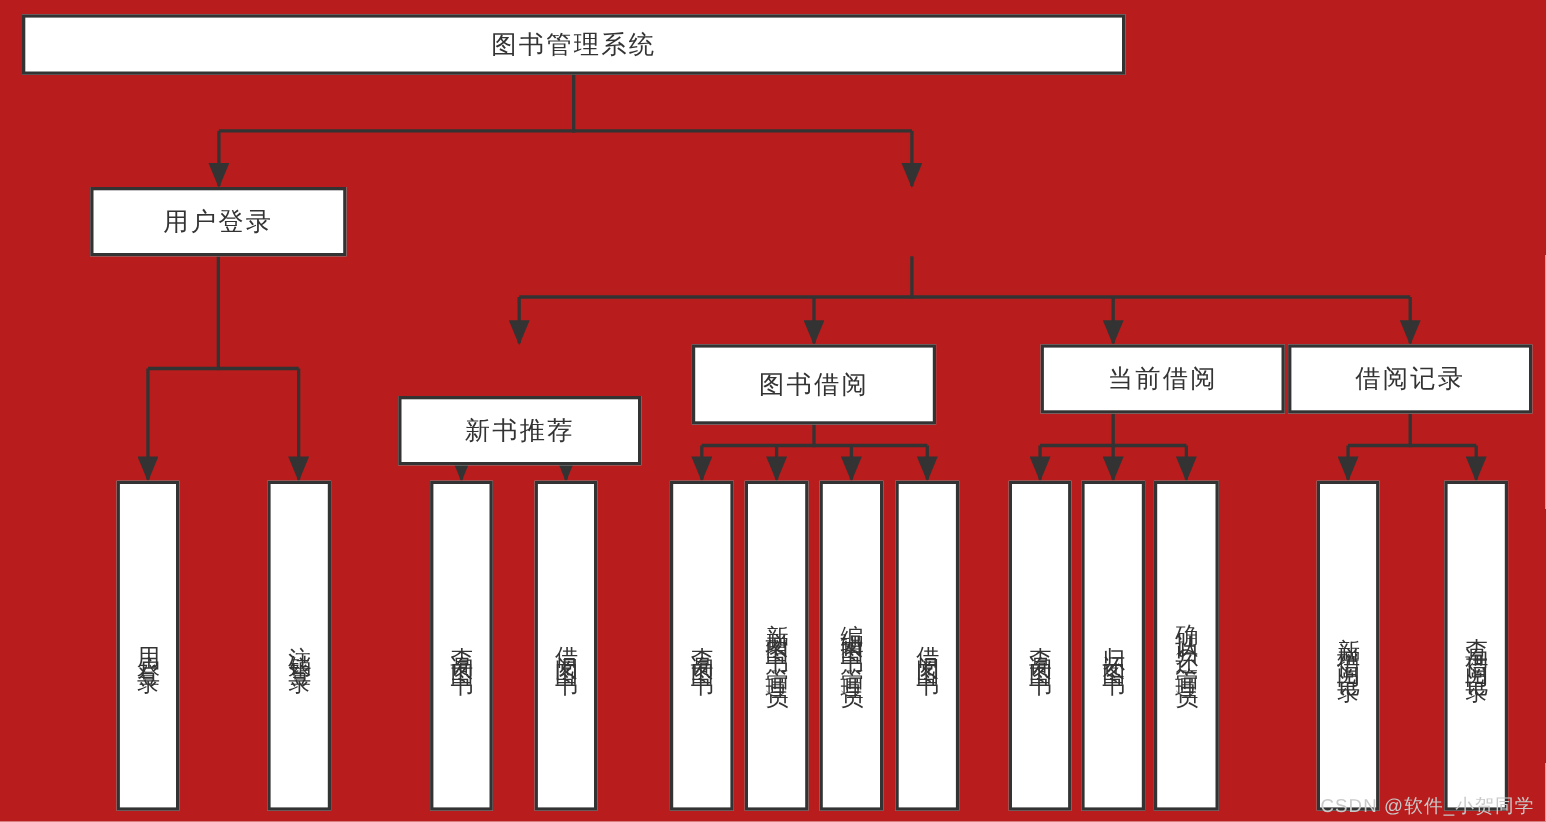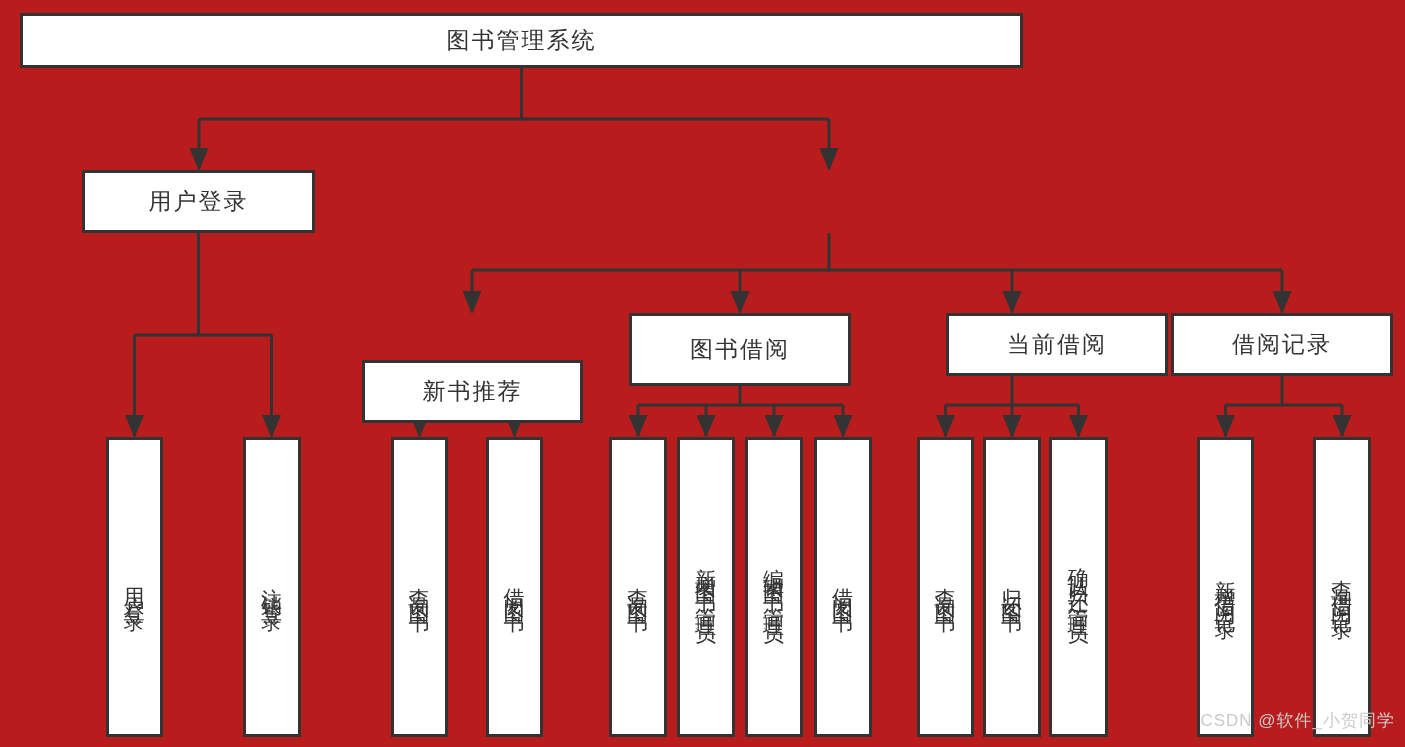--- a/index.html
+++ b/index.html
@@ -36,21 +36,21 @@
   .v-box {
     writing-mode: vertical-rl;
     text-orientation: mixed;
     font-size: 21px;
     letter-spacing: 8px;
     line-height: 1;
   }
   .watermark {
     position: absolute;
     right: 10px;
-    bottom: 15px;
+    bottom: 3px;
     font-size: 17px;
     color: #c9c9c9;
     letter-spacing: 1px;
     z-index: 5;
     white-space: nowrap;
   }
 </style>
 </head>
 <body>
 

